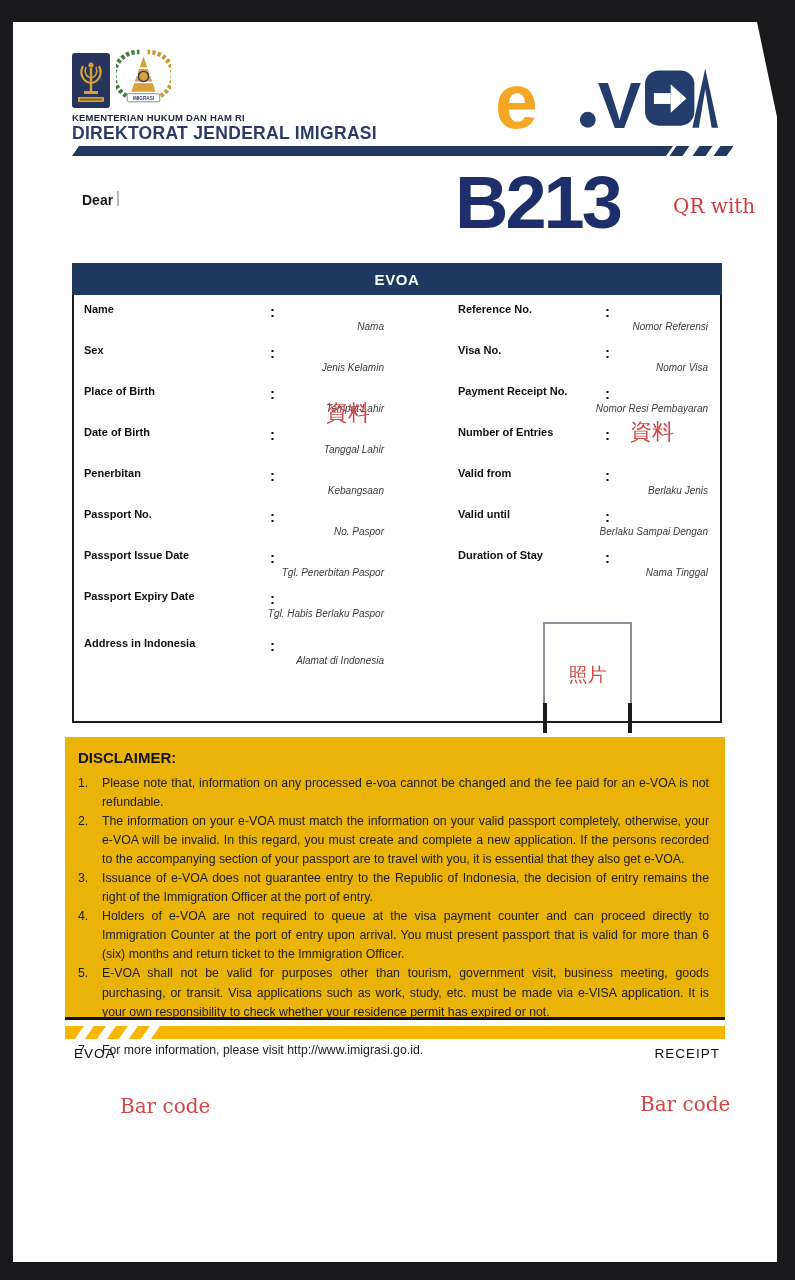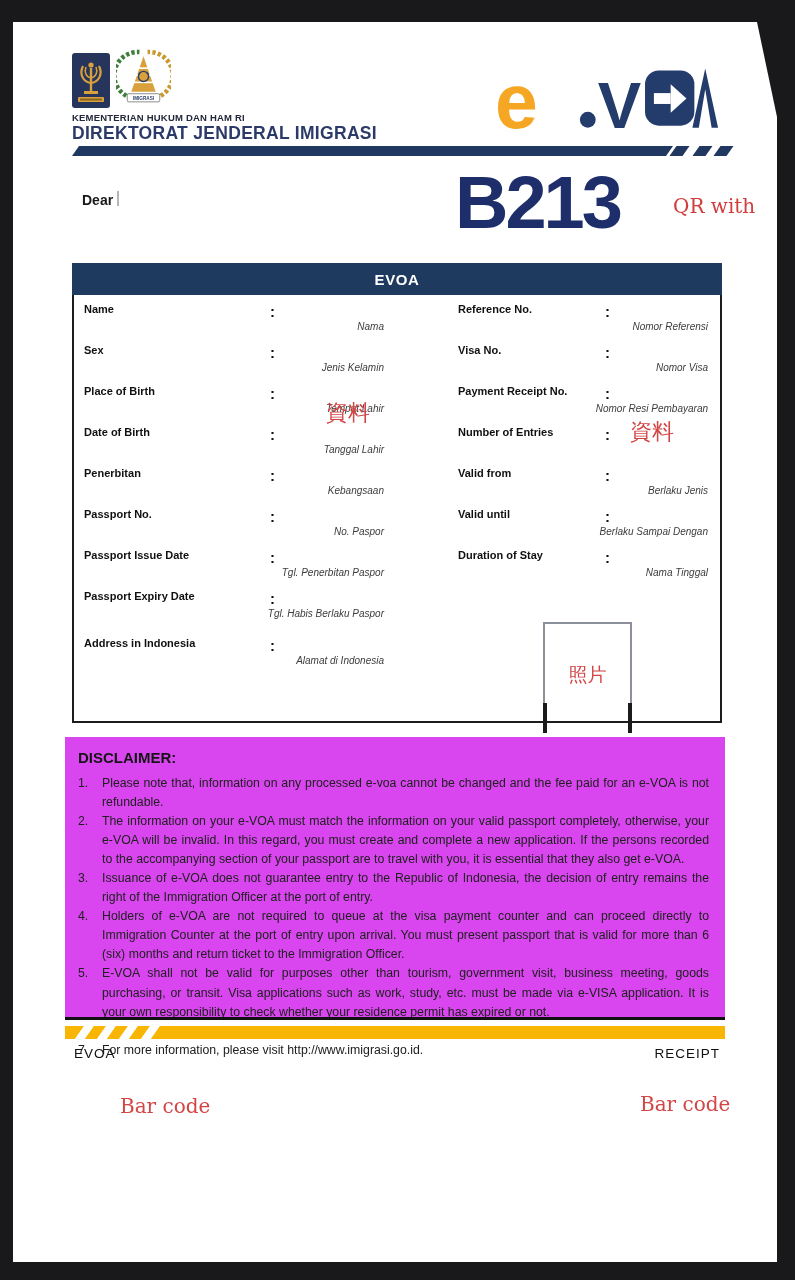--- a/index.html
+++ b/index.html
@@ -46,21 +46,21 @@
   .col-right .fcolon{left:147px;}
   
   .photo-box{position:absolute;left:530px;top:567px;width:89px;height:111px;
     border:2px solid #8b909a;border-bottom:none;box-sizing:border-box;margin-top:33px;}
   .photo-box .mark{position:absolute;bottom:0;width:4px;height:30px;background:#1b1b1b;}
   .photo-box .mark.l{left:-2px;}
   .photo-box .mark.r{right:-2px;}
   .photo-label{position:absolute;left:0;right:0;top:38px;text-align:center;
     font-family:"DejaVu Serif",serif;font-size:19px;color:#d34646;}
   
-  .disclaimer{position:absolute;left:52px;top:715px;width:660px;height:280px;background:#d946ef;box-sizing:border-box;
+  .disclaimer{position:absolute;left:52px;top:715px;width:660px;height:280px;background:#eab308;box-sizing:border-box;
     padding:12px 16px 10px 13px;}
   .disclaimer-title{font-size:15px;font-weight:700;color:#151515;margin-bottom:8px;}
   .ditem{display:grid;grid-template-columns:20px 1fr;column-gap:4px;
     font-size:12.3px;color:#202020;line-height:1.55;text-align:justify;}
   .ditem .num{text-align:left;}
   
   .footer-line{position:absolute;left:52px;top:995px;width:660px;height:3px;background:#111;}
   .footer-bar{position:absolute;left:52px;top:1004px;width:660px;height:13px;background:#f8b502;overflow:hidden;}
   .footer-bar .wstripe{position:absolute;top:-2px;width:10px;height:18px;background:#fff;transform:skewX(-35deg);}
   .footer-labels{position:absolute;left:59px;top:1024px;width:650px;display:flex;justify-content:space-between;

